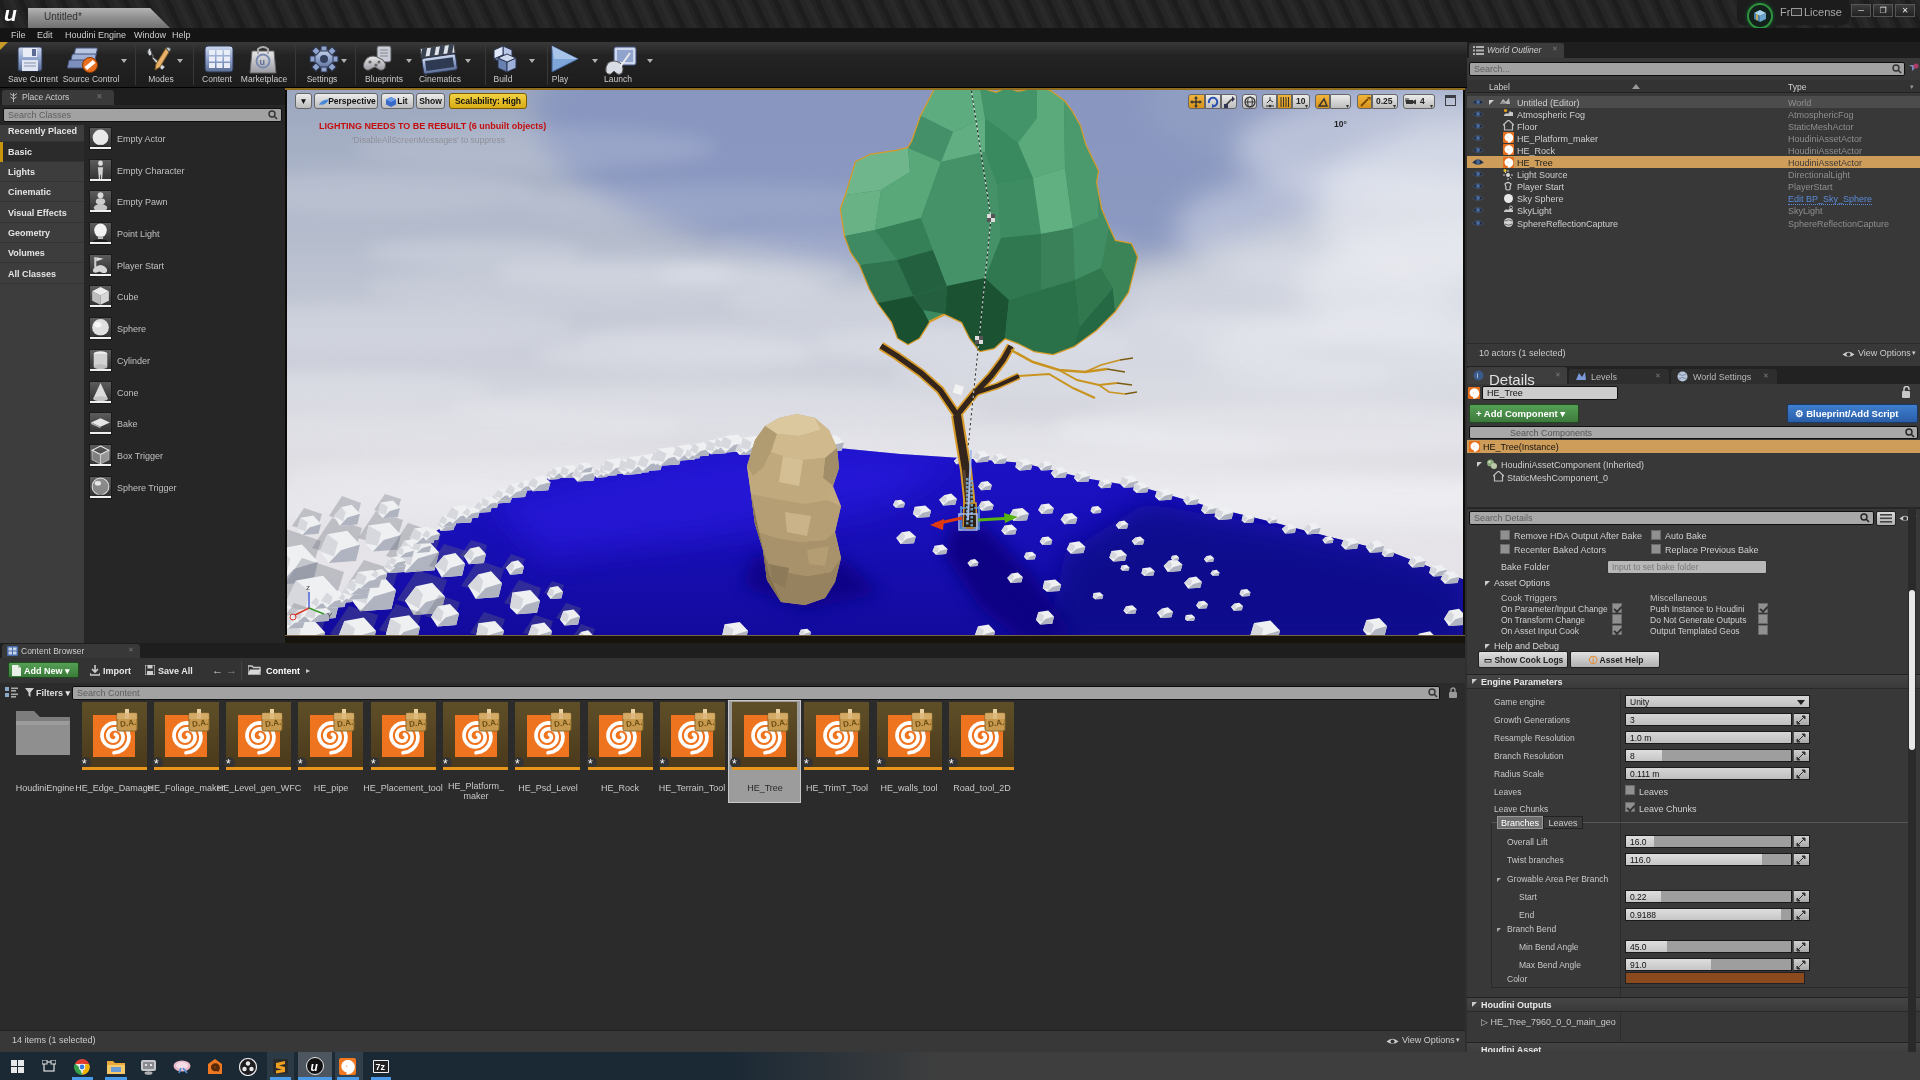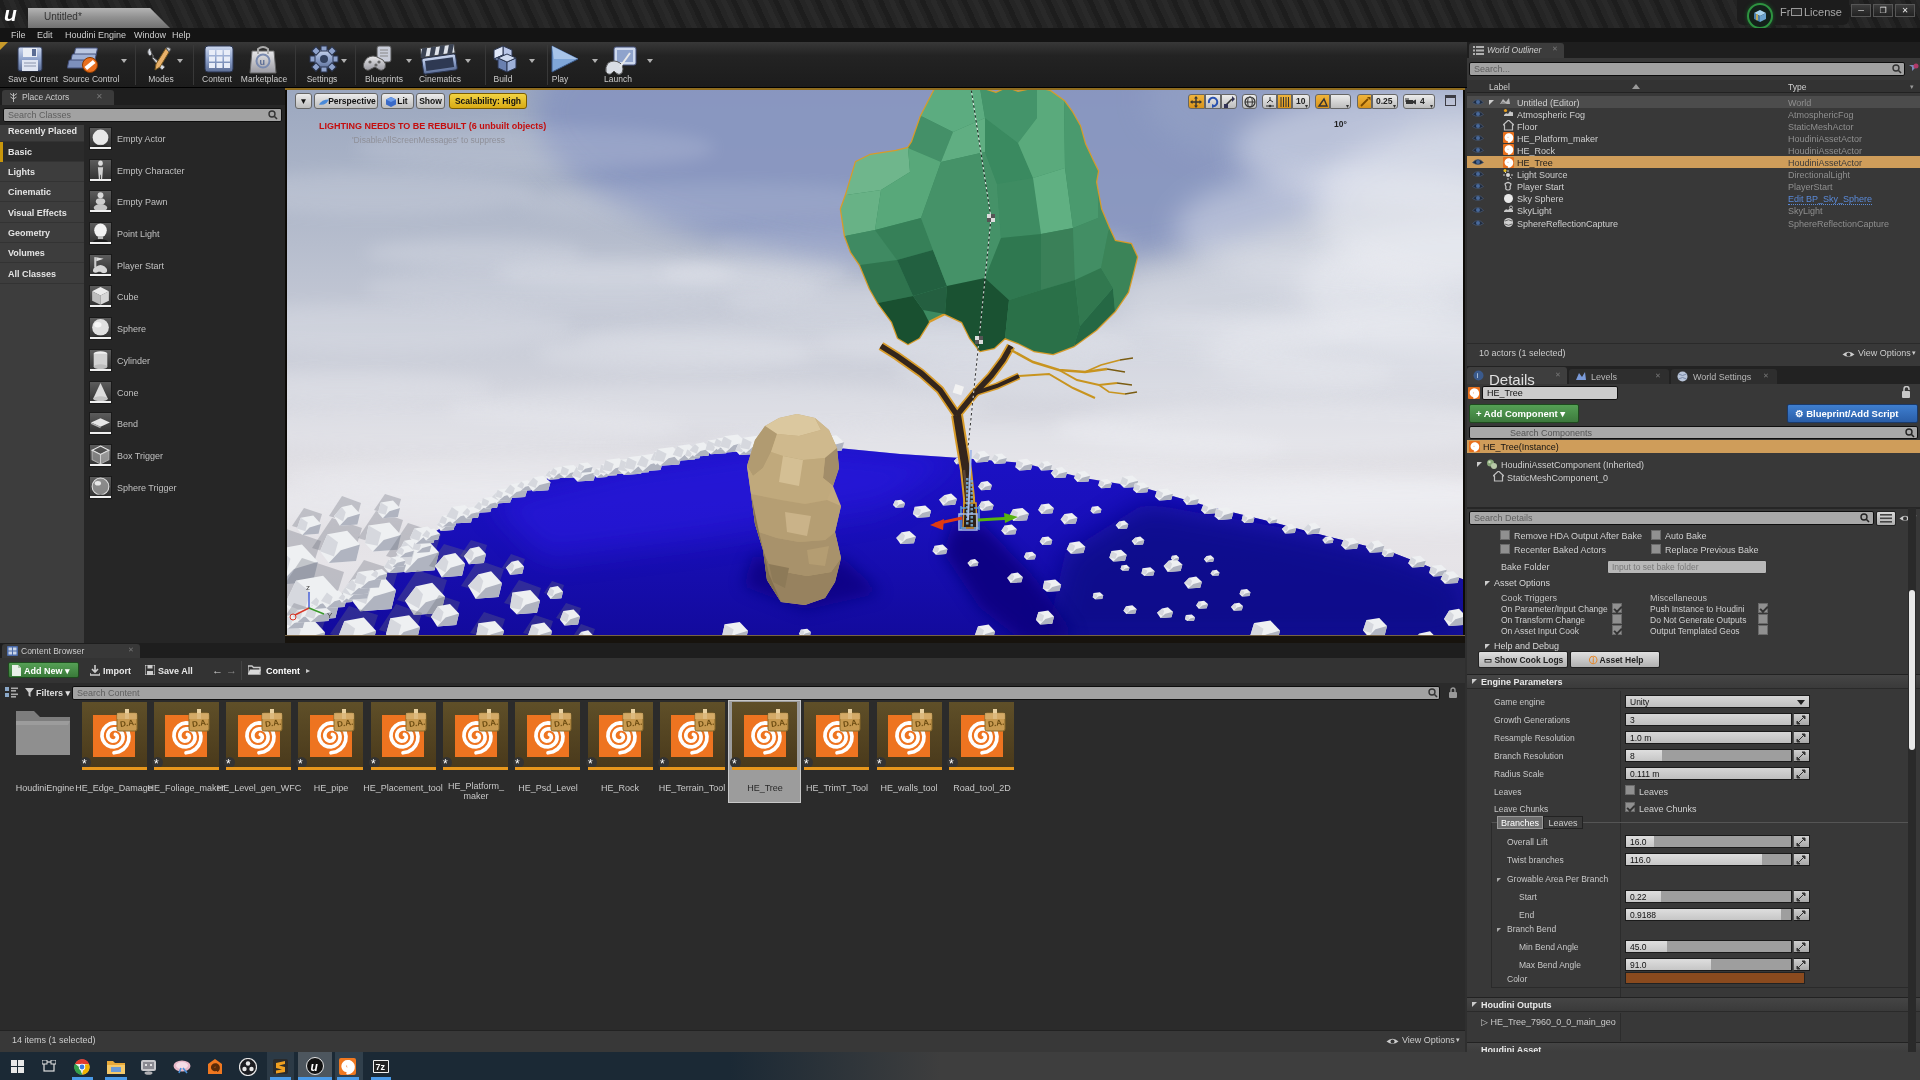--- a/index.html
+++ b/index.html
@@ -323,21 +323,21 @@
         <ellipse cx="11" cy="17" rx="7" ry="2.4" fill="#c2c2c2"></ellipse>
       </svg>
       <div class="abs" style="left:90px;top:313px;width:21px;height:2px;background:#f0f0f0;"></div>
       <div class="txt" style="left:117px;top:300px;font-size:9px;color:#c0c0c0;">Cone</div>
       <div class="abs" style="left:89px;top:324px;width:23px;height:23px;background:linear-gradient(#5c5c5c,#3c3c3c 70%,#303030);border:1px solid #1a1a1a;"></div>
       <svg class="abs" style="left:89px;top:324px;" width="23" height="23" viewBox="0 0 22 22">
         <polygon points="11,6 20,10 11,14 2,10" fill="#e6e6e6"></polygon>
         <polygon points="2,10 11,14 11,15.5 2,11.5" fill="#b2b2b2"></polygon>
       </svg>
       <div class="abs" style="left:90px;top:344px;width:21px;height:2px;background:#f0f0f0;"></div>
-      <div class="txt" style="left:117px;top:331px;font-size:9px;color:#c0c0c0;">Bend</div>
+      <div class="txt" style="left:117px;top:331px;font-size:9px;color:#c0c0c0;">Bake</div>
       <div class="abs" style="left:89px;top:356px;width:23px;height:23px;background:linear-gradient(#5c5c5c,#3c3c3c 70%,#303030);border:1px solid #1a1a1a;"></div>
       <svg class="abs" style="left:89px;top:356px;" width="23" height="23" viewBox="0 0 22 22">
         <polygon points="11,2 19,6 11,10 3,6" fill="none" stroke="#e8e8e8"></polygon>
         <polygon points="3,6 3,15 11,19 11,10" fill="#9a9a9a" opacity="0.7" stroke="#ddd"></polygon>
         <polygon points="19,6 19,15 11,19 11,10" fill="#b8b8b8" opacity="0.7" stroke="#ddd"></polygon>
       </svg>
       <div class="abs" style="left:90px;top:376px;width:21px;height:2px;background:#f0f0f0;"></div>
       <div class="txt" style="left:117px;top:363px;font-size:9px;color:#c0c0c0;">Box Trigger</div>
       <div class="abs" style="left:89px;top:388px;width:23px;height:23px;background:linear-gradient(#5c5c5c,#3c3c3c 70%,#303030);border:1px solid #1a1a1a;"></div>
       <svg class="abs" style="left:89px;top:388px;" width="23" height="23" viewBox="0 0 22 22">

